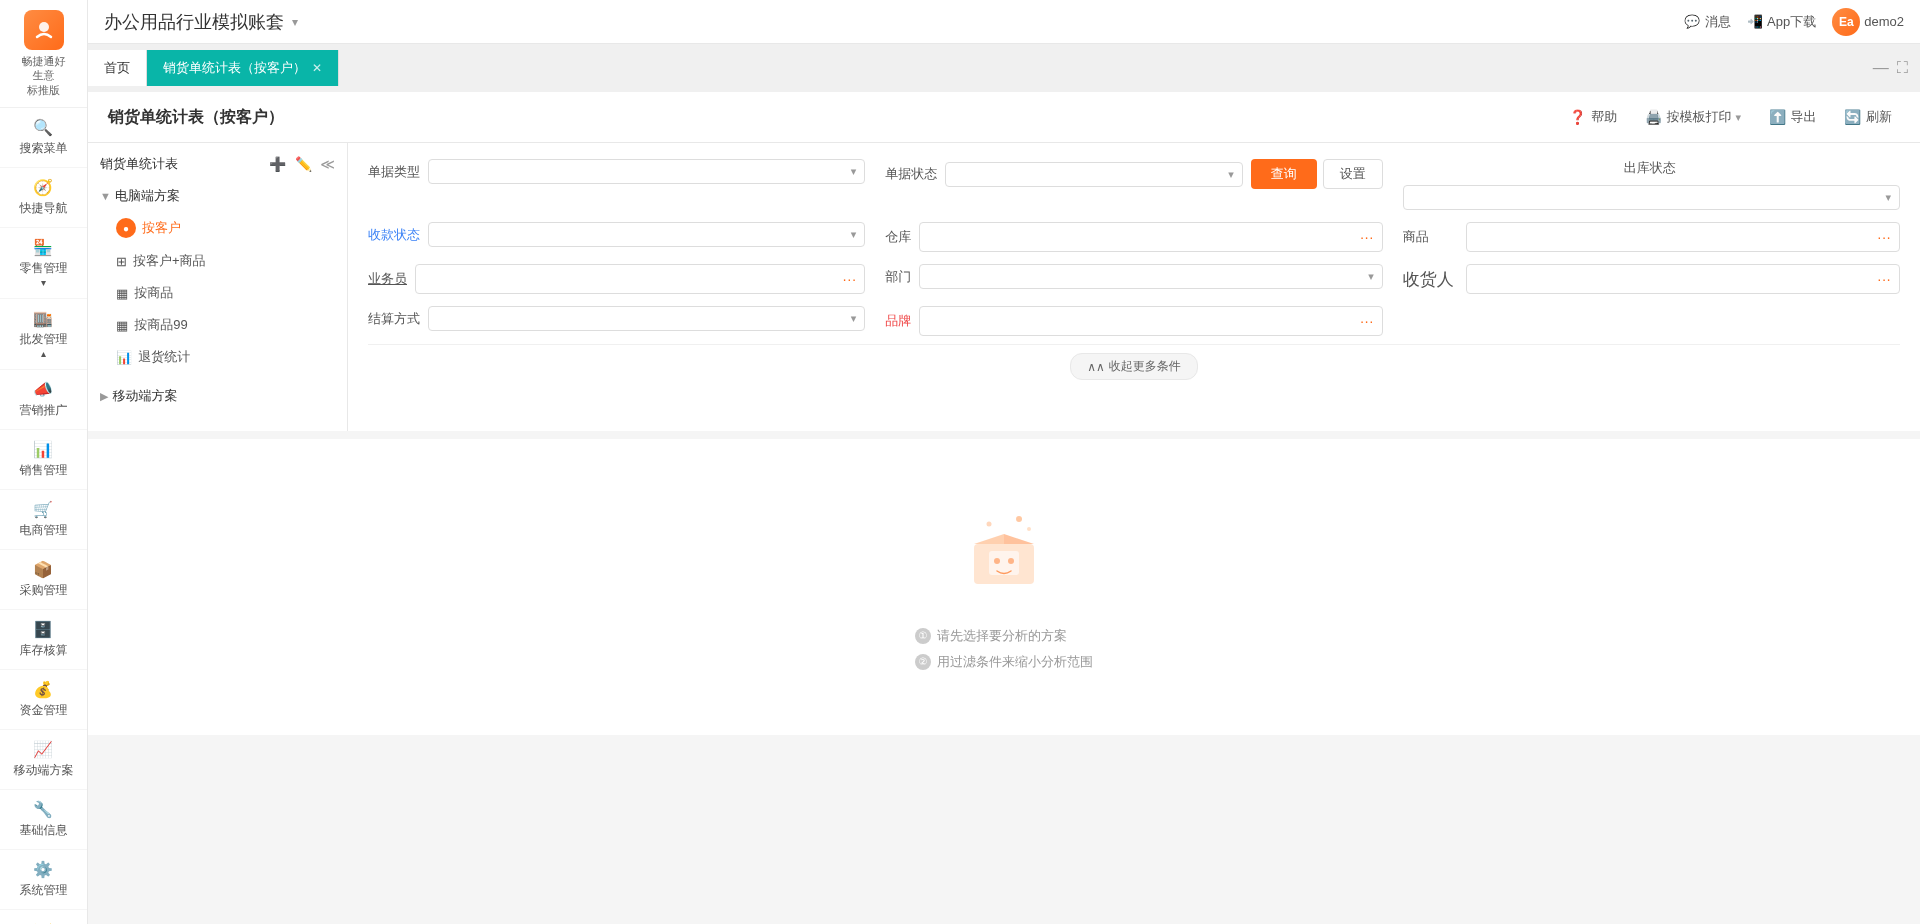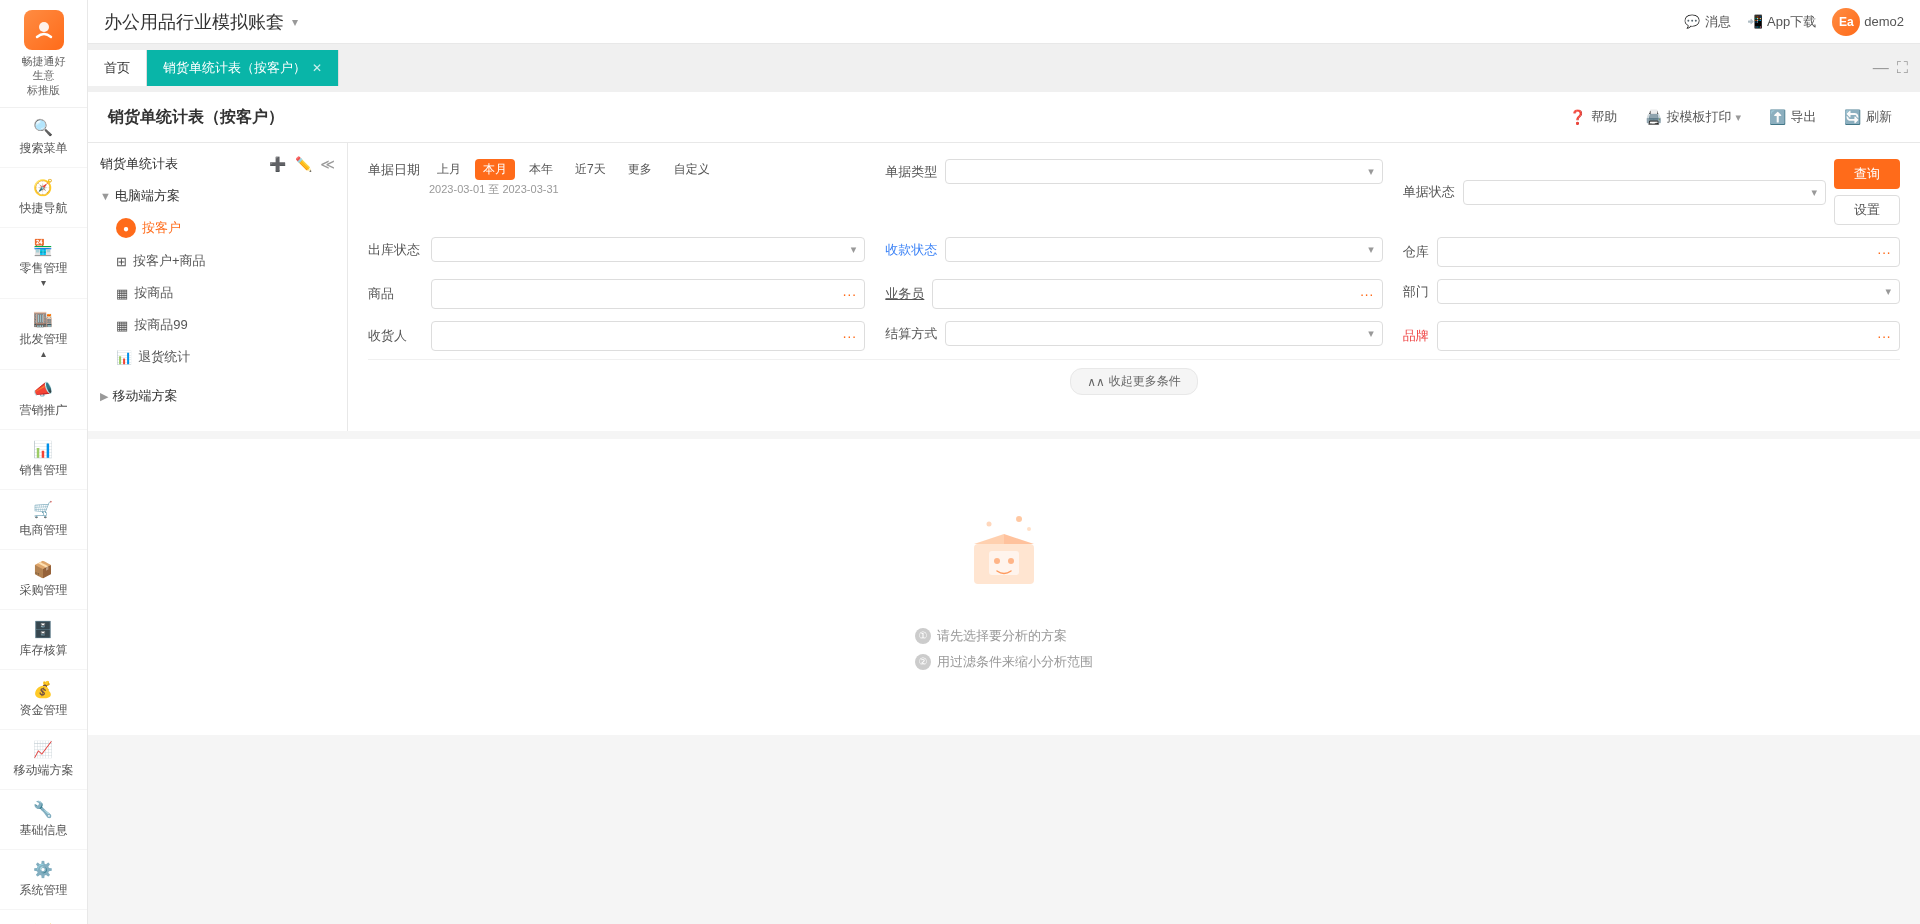--- a/index.html
+++ b/index.html
@@ -438,54 +438,42 @@
               <span class="tree-toggle">▶</span>
               <span>移动端方案</span>
             </div>
           </div>
         </div>
 
         <div class="right-panel">
 
           <div style="display:grid;grid-template-columns:1fr 1fr 1fr;gap:12px 20px;align-items:start;">
 
-            <div>
-              <div style="display:flex;align-items:center;gap:6px;flex-wrap:wrap;">
-                <span style="font-size:13px;color:#555;min-width:55px;">单据日期</span>
-                <button class="date-btn">上月</button>
-                <button class="date-btn active">本月</button>
-                <button class="date-btn">本年</button>
-                <button class="date-btn">近7天</button>
-                <button class="date-btn">更多</button>
-                <button class="date-btn">自定义</button>
-              </div>
-              <div style="font-size:11px;color:#999;margin-top:2px;margin-left:61px;">2023-03-01 至 2023-03-31</div>
-            </div>
 
             <div style="display:flex;align-items:center;gap:8px;">
               <span style="font-size:13px;color:#555;white-space:nowrap;">单据类型</span>
               <div class="filter-select" style="flex:1;">
                 <span></span>
                 <span class="arrow">▾</span>
               </div>
             </div>
 
             <div style="display:flex;align-items:center;gap:8px;">
               <span style="font-size:13px;color:#555;white-space:nowrap;">单据状态</span>
               <div class="filter-select" style="flex:1;">
                 <span></span>
                 <span class="arrow">▾</span>
               </div>
-              <div style="display:flex;flex-direction:column;gap:6px;">
+              <div style="display:flex;flex-direction:row;gap:6px;">
                 <button class="btn-query">查询</button>
                 <button class="btn-settings">设置</button>
               </div>
             </div>
 
-            <div style="display:flex;align-items:center;gap:8px;">
+            <div style="display:flex;align-items:center;gap:8px;flex-direction:column;">
               <span style="font-size:13px;color:#555;white-space:nowrap;min-width:55px;">出库状态</span>
               <div class="filter-select" style="flex:1;">
                 <span></span>
                 <span class="arrow">▾</span>
               </div>
             </div>
 
             <div style="display:flex;align-items:center;gap:8px;">
               <span style="font-size:13px;color:#3b82f6;white-space:nowrap;">收款状态</span>
               <div class="filter-select" style="flex:1;">
@@ -517,21 +505,21 @@
 
             <div style="display:flex;align-items:center;gap:8px;">
               <span style="font-size:13px;color:#555;white-space:nowrap;">部门</span>
               <div class="filter-select" style="flex:1;">
                 <span></span>
                 <span class="arrow">▾</span>
               </div>
             </div>
 
             <div style="display:flex;align-items:center;gap:8px;">
-              <span style="font-size:13px;color:#555;white-space:nowrap;min-width:55px;">收货人</span>
+              <span style="font-size:17px;color:#555;white-space:nowrap;min-width:55px;">收货人</span>
               <div class="filter-input-ellipsis" style="flex:1;">
                 <span class="filter-dots">···</span>
               </div>
             </div>
 
             <div style="display:flex;align-items:center;gap:8px;">
               <span style="font-size:13px;color:#555;white-space:nowrap;">结算方式</span>
               <div class="filter-select" style="flex:1;">
                 <span></span>
                 <span class="arrow">▾</span>

